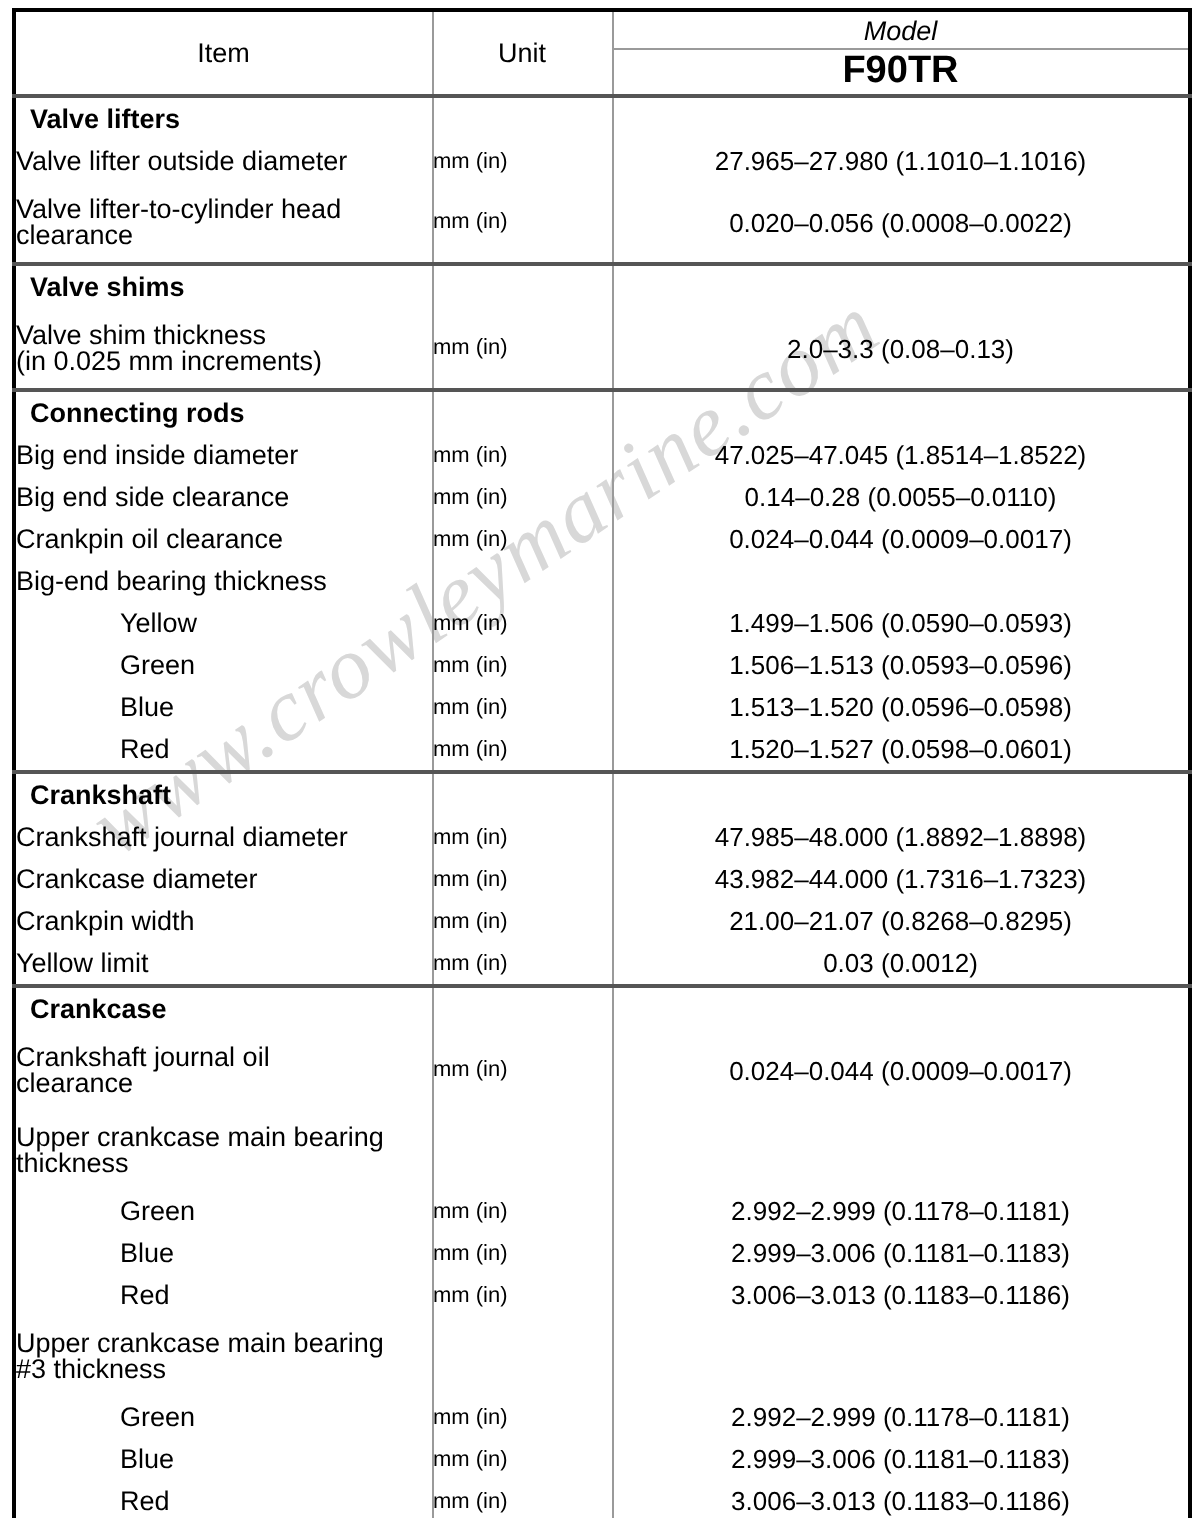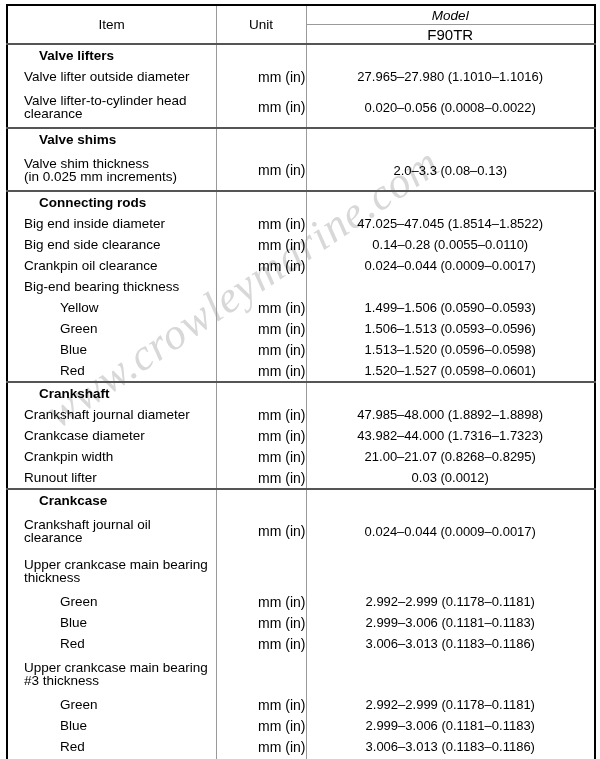--- a/index.html
+++ b/index.html
@@ -87,41 +87,42 @@
     border-bottom: 2px solid #555;
     margin-top: 42px;
   }
   th.head-model-top {
     height: 18px;
     border-bottom: 1px solid #9a9a9a;
     font-style: italic;
   }
   th.head-model-sub {
     height: 18px;
-    font-size: 15px;
+    font-size: 19px;
     border-bottom: 2px solid #555;
+    font-weight: bold;
   }
 
   
   tr.section-start > td {
     border-top: 2px solid #555;
   }
 
   
   td.item {
     font-size: 13.5px;
     color: #000;
     text-align: left;
     line-height: 1.0;
     padding: 0;
   }
   td.unit {
-    font-size: 14px;
+    font-size: 11px;
     color: #000;
-    text-align: right;
+    text-align: left;
   }
   td.model {
     font-size: 13px;
     color: #000;
     text-align: center;
   }
 
   
   tr.datarow > td {
     border-top: 0;
@@ -129,26 +130,26 @@
   }
   tr.datarow.section-start > td {
     border-top: 2px solid #555;
   }
 
   .lbl {
     display: block;
     white-space: pre-line;
   }
   .lbl.bold { font-weight: bold; padding-left: 7px; }
-  .lbl.lvl1 { padding-left: 16px; }
+  .lbl.lvl1 { padding-left: 0; }
   .lbl.lvl2 { padding-left: 28px; margin-left: 24px; }
 
   tr.h-single > td { height: 21px; }
   tr.h-double > td { height: 40px; }
-  tr.h-title  > td { height: 21px; padding-left: 24px; }
+  tr.h-title  > td { height: 21px; }
 </style>
 </head>
 <body>
 
 <div id="spec-sheet">
 
   <div id="watermark">
     <div class="wm-text">www.crowleymarine.com</div>
   </div>
 
@@ -292,21 +293,21 @@
         </tr>
         <tr class="datarow h-single">
           <td class="item">
             <span class="lbl lvl1">Crankpin width</span>
           </td>
           <td class="unit">mm (in)</td>
           <td class="model">21.00–21.07 (0.8268–0.8295)</td>
         </tr>
         <tr class="datarow h-single">
           <td class="item">
-            <span class="lbl lvl1">Runout lifter</span>
+            <span class="lbl lvl1">Yellow limit</span>
           </td>
           <td class="unit">mm (in)</td>
           <td class="model">0.03 (0.0012)</td>
         </tr>
         <tr class="datarow h-title section-start">
           <td class="item">
             <span class="lbl bold">Crankcase</span>
           </td>
           <td class="unit"></td>
           <td class="model"></td>

